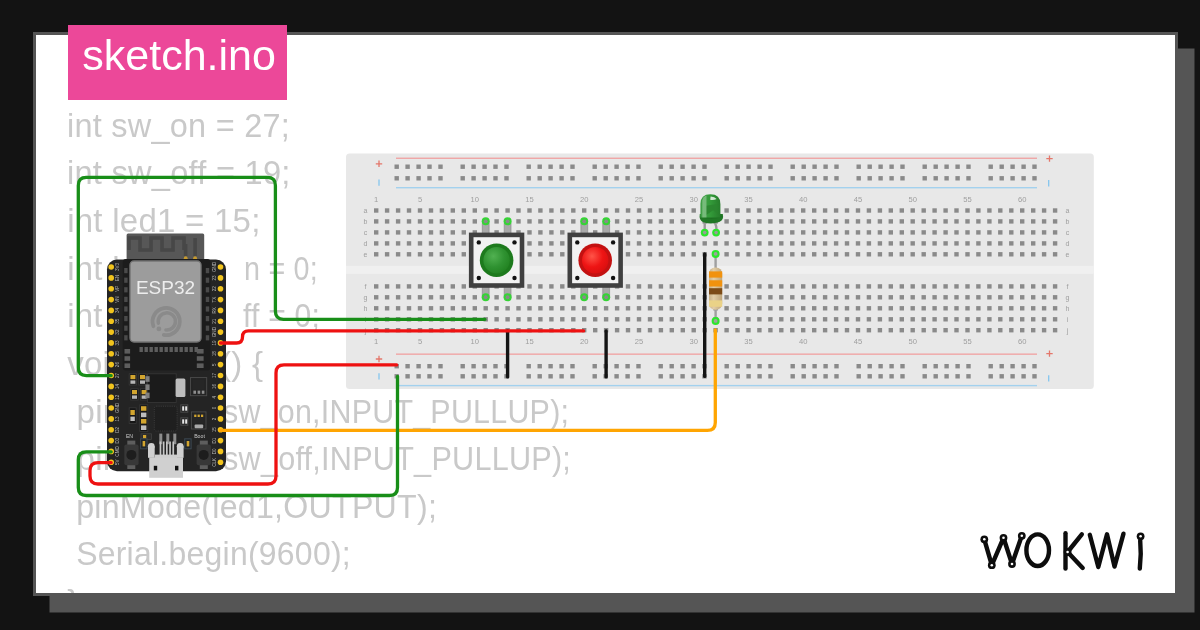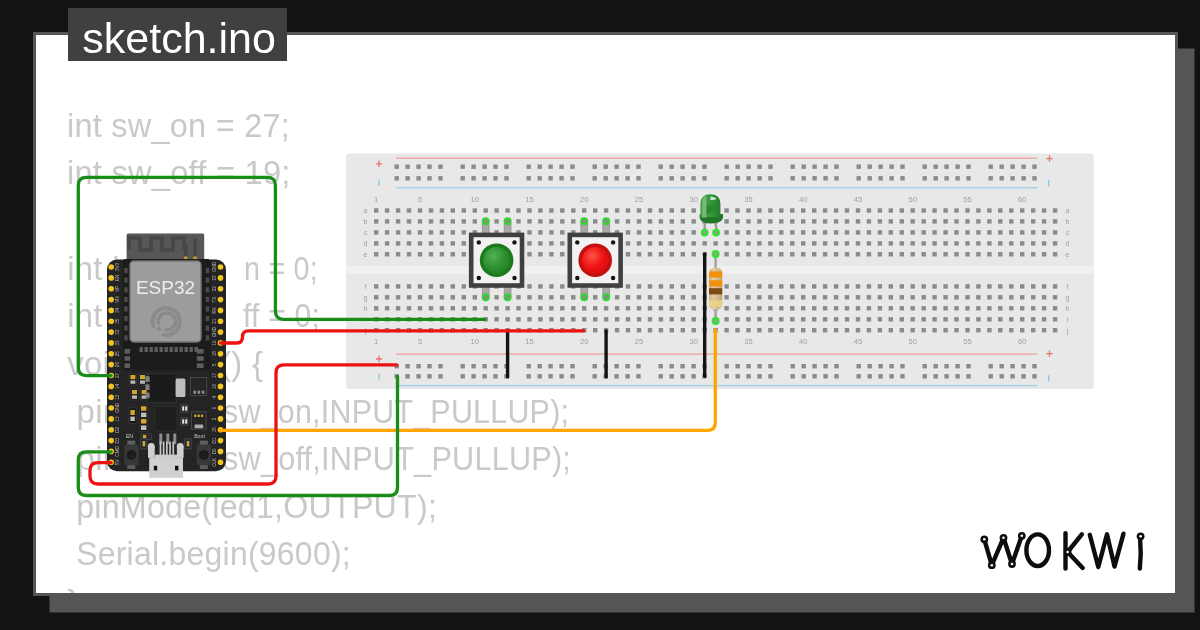--- a/index.html
+++ b/index.html
@@ -2,31 +2,32 @@
 <html><head>
 <meta charset="utf-8">
 <style>
   html,body { margin:0; padding:0; background:#131313; }
   body { width:1200px; height:630px; background:#131313; position:relative; overflow:hidden;
          font-family:"Liberation Sans", sans-serif; }
   .canvas { position:absolute; left:32.6px; top:31.7px; width:1128.6px; height:558.6px;
             border:3.8px solid #555; background:#fff; box-shadow:16.5px 16.5px 0 #555; overflow:hidden;padding-left:11px; }
   .cl { position:absolute; font-size:33px; letter-spacing:0.25px; line-height:38px;
         color:#c9c9c9; white-space:pre; transform-origin:left; }
-  .tab { position:absolute; left:68.3px; top:8px; width:218.4px; height:53px; background:#404040; }
+  .tab { position:absolute; left:68.3px; top:25px; width:218.4px; height:75px; background:#ec4899; }
   .tab span { position:absolute; left:14.0px; top:6.2px; font-size:43px; color:#fff; }
   svg.overlay { position:absolute; left:0; top:0; }
 </style>
 </head>
 <body>
 
 <div class="canvas">
 
 <div class="cl" style="left:31.6px; top:72.1px; transform:scaleX(0.984);">int sw_on = 27;</div>
 <div class="cl" style="left:31.6px; top:119.8px; transform:scaleX(0.988);">int sw_off = 19;</div>
+<div class="cl" style="left:31.6px; top:167.4px; transform:scaleX(1.0);">int led1 = 15;</div>
 <div class="cl" style="left:31.6px; top:215.0px; transform:scaleX(1.0);">int button</div>
 <div class="cl" style="left:208.1px; top:215.0px; transform:scaleX(0.87);">n = 0;</div>
 <div class="cl" style="left:31.6px; top:262.7px; transform:scaleX(1.0);">int button</div>
 <div class="cl" style="left:207.6px; top:262.7px; transform:scaleX(0.91);">ff = 0;</div>
 <div class="cl" style="left:31.6px; top:310.3px; transform:scaleX(1.0);">void setup() {</div>
 <div class="cl" style="left:31.6px; top:357.9px; transform:scaleX(1.0);"> pinMode</div>
 <div class="cl" style="left:187.5px; top:357.9px; transform:scaleX(0.922);">sw_on,INPUT_PULLUP);</div>
 <div class="cl" style="left:31.6px; top:405.6px; transform:scaleX(1.0);"> pinMode</div>
 <div class="cl" style="left:187.5px; top:405.6px; transform:scaleX(0.928);">sw_off,INPUT_PULLUP);</div>
 <div class="cl" style="left:31.6px; top:453.2px; transform:scaleX(0.975);"> pinMode(led1,OUTPUT);</div>

